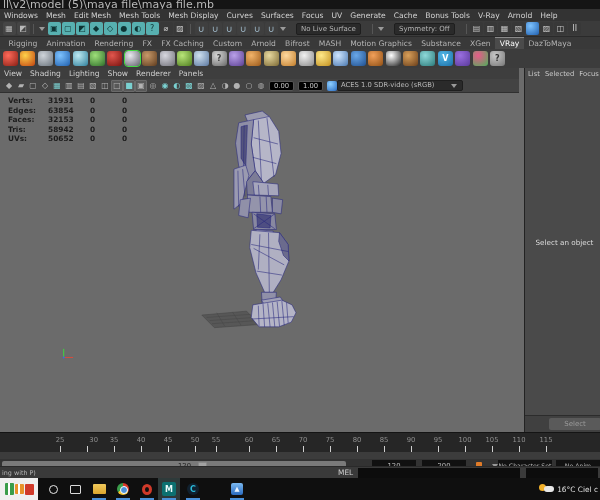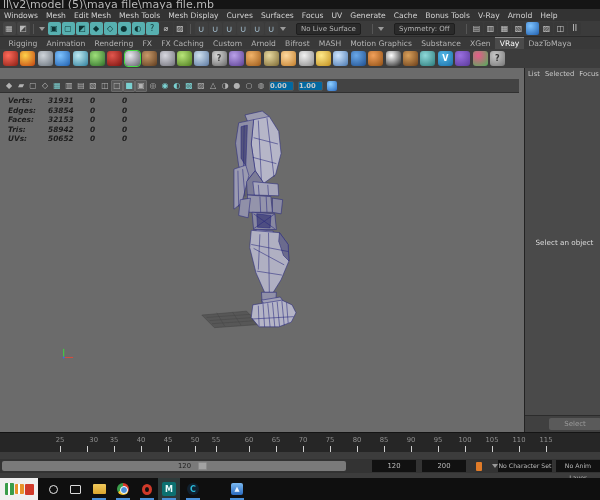--- a/index.html
+++ b/index.html
@@ -41,28 +41,28 @@
   .workspace{left:0;top:68px;width:600px;height:364px;background:#6b6b6b;}
   .panelmenus{position:absolute;left:0;top:0;width:519px;height:11px;background:#3e3e3e;display:flex;
               align-items:center;font-size:7.6px;color:#cfcfcf;}
   .panel-menu{padding:0 4px;}
   .vp-toolbar{position:absolute;left:0;top:11px;width:519px;height:14px;background:#434343;display:flex;
               align-items:center;padding:0 3px;white-space:nowrap;border-bottom:1px solid #303030;}
   .vp-icon{width:12px;height:12px;display:flex;align-items:center;justify-content:center;font-size:8px;
            color:#b2b2b2;flex:0 0 auto;}
   .vp-icon.teal{color:#7ad0d0;}
   .vp-icon.boxed{background:#585858;border:1px solid #6a6a6a;border-radius:1px;}
-  .numfield{background:#0369a1;border:1px solid #555;color:#c9c9c9;font-size:6.8px;width:25px;height:10px;
-            line-height:8px;text-align:left;border-radius:2px;margin:0 2px;flex:0 0 auto;font-weight:bold;}
+  .numfield{background:#000000;border:1px solid #555;color:#c9c9c9;font-size:6.8px;width:25px;height:10px;
+            line-height:8px;text-align:center;border-radius:2px;margin:0 2px;flex:0 0 auto;}
   .aces{background:#2a2a2a;border:1px solid #1e1e1e;color:#b9b9b9;font-size:6.8px;height:11px;
         line-height:9px;padding:0 3px;border-radius:2px;display:flex;align-items:center;gap:4px;
         width:126px;justify-content:space-between;flex:0 0 auto;}
   .csicon{width:10px;height:10px;border-radius:2px;background:radial-gradient(circle at 35% 30%,#8ecfff,#2a6bc0);
           flex:0 0 auto;margin-left:2px;}
-  .viewport{position:absolute;left:0;top:25px;width:519px;height:339px;background:#6b6b6b;overflow:hidden;font-style:italic;}
+  .viewport{position:absolute;left:0;top:25px;width:519px;height:339px;background:#6b6b6b;overflow:hidden;}
   
   .hud{position:absolute;left:8px;top:3px;font-size:7.4px;font-weight:bold;color:#1d1d1d;}
   .hud-row{display:flex;height:9.6px;line-height:9.6px;}
   .hud-label{width:40px;}
   .hud-v1{width:42px;}
   .hud-v2{width:32px;}
   .hud-v3{width:30px;}
   
   .right-panel{position:absolute;left:524px;top:0;width:80px;height:364px;background:#4a4a4a;
                border-left:1px solid #232323;}
@@ -236,20 +236,28 @@
       <span class="orb" style="background: radial-gradient(circle at 35% 30%, rgb(217, 160, 90), rgb(107, 63, 26));"></span>
       <span class="orb" style="background: radial-gradient(circle at 35% 30%, rgb(143, 217, 217), rgb(42, 122, 122));"></span>
       <span class="orb" style="background: radial-gradient(circle at 35% 30%, rgb(85, 185, 232), rgb(26, 111, 168)); color: rgb(255, 255, 255);">V</span>
       <span class="orb" style="background: radial-gradient(circle at 35% 30%, rgb(154, 111, 224), rgb(91, 58, 156));"></span>
       <span class="orb" style="background: radial-gradient(circle at 35% 30%, rgb(232, 90, 138), rgb(79, 174, 90));"></span>
       <span class="orb" style="background: radial-gradient(circle at 35% 30%, rgb(201, 201, 201), rgb(119, 119, 119)); color: rgb(51, 51, 51);">?</span>
     </div>
 
   <div class="abs workspace">
 
+    <div class="panelmenus">
+        <span class="panel-menu">View</span>
+        <span class="panel-menu">Shading</span>
+        <span class="panel-menu">Lighting</span>
+        <span class="panel-menu">Show</span>
+        <span class="panel-menu">Renderer</span>
+        <span class="panel-menu">Panels</span>
+      </div>
 
     <div class="vp-toolbar">
       <span style="display:flex">
           <span class="vp-icon">◆</span>
           <span class="vp-icon">▰</span>
           <span class="vp-icon">▢</span>
           <span class="vp-icon">◇</span>
           <span class="vp-icon teal">▦</span>
           <span class="vp-icon">▥</span>
           <span class="vp-icon">▤</span>
@@ -265,20 +273,24 @@
           <span class="vp-icon">▨</span>
           <span class="vp-icon">△</span>
           <span class="vp-icon">◑</span>
           <span class="vp-icon">●</span>
           <span class="vp-icon">○</span>
           <span class="vp-icon">◍</span>
         </span>
       <span class="numfield">0.00</span>
       <span class="numfield">1.00</span>
       <span class="csicon"></span>
+      <span class="aces">
+        <span>ACES 1.0 SDR-video (sRGB)</span>
+        <span class="caret"></span>
+      </span>
     </div>
 
     <div class="viewport">
       <div class="hud">
           <span class="hud-row">
             <span class="hud-label">Verts:</span>
             <span class="hud-v1">31931</span>
             <span class="hud-v2">0</span>
             <span class="hud-v3">0</span>
           </span>
@@ -393,20 +405,26 @@
       <span class="range-handle"></span>
     </div>
     <span class="range-field" style="left:372px;width:44px">120</span>
     <span class="range-field" style="left:422px;width:44px">200</span>
     <span class="key-icon"></span>
     <span class="caret rs-caret" style="left:490px"></span>
     <span class="range-field" style="left:498px;width:54px;font-size:6.2px">No Character Set</span>
     <span class="range-field" style="left:556px;width:44px;font-size:6.2px">No Anim Layer</span>
   </div>
 
+  <div class="abs commandline">
+    <span class="helpline">ing with P)</span>
+    <span class="mel-label">MEL</span>
+    <span class="abs mel-input"></span>
+    <span class="abs cmd-out"></span>
+  </div>
 
   <div class="abs taskbar">
     <span class="tb-start">
       <span class="gift g1"></span>
       <span class="gift g2"></span>
       <span class="gift g3"></span>
     </span>
     <span style="display:block">
         <span class="tb-slot tb-circle" style="left: 42px;">
           <i></i>
@@ -429,15 +447,20 @@
         <span class="tb-slot tb-capp running" style="left: 182px;">
           <i>C</i>
         </span>
         <span class="tb-slot tb-pt running" style="left: 204px; margin-top: 36px;">
           <i>Pt</i>
         </span>
         <span class="tb-slot tb-photos running" style="left: 226px;">
           <i>▲</i>
         </span>
       </span>
+    <span class="tb-weather">
+      <span class="sun"></span>
+      <span class="cloud"></span>
+      <span>16°C Ciel c</span>
+    </span>
   </div>
 
 </div>
 
 </body></html>

